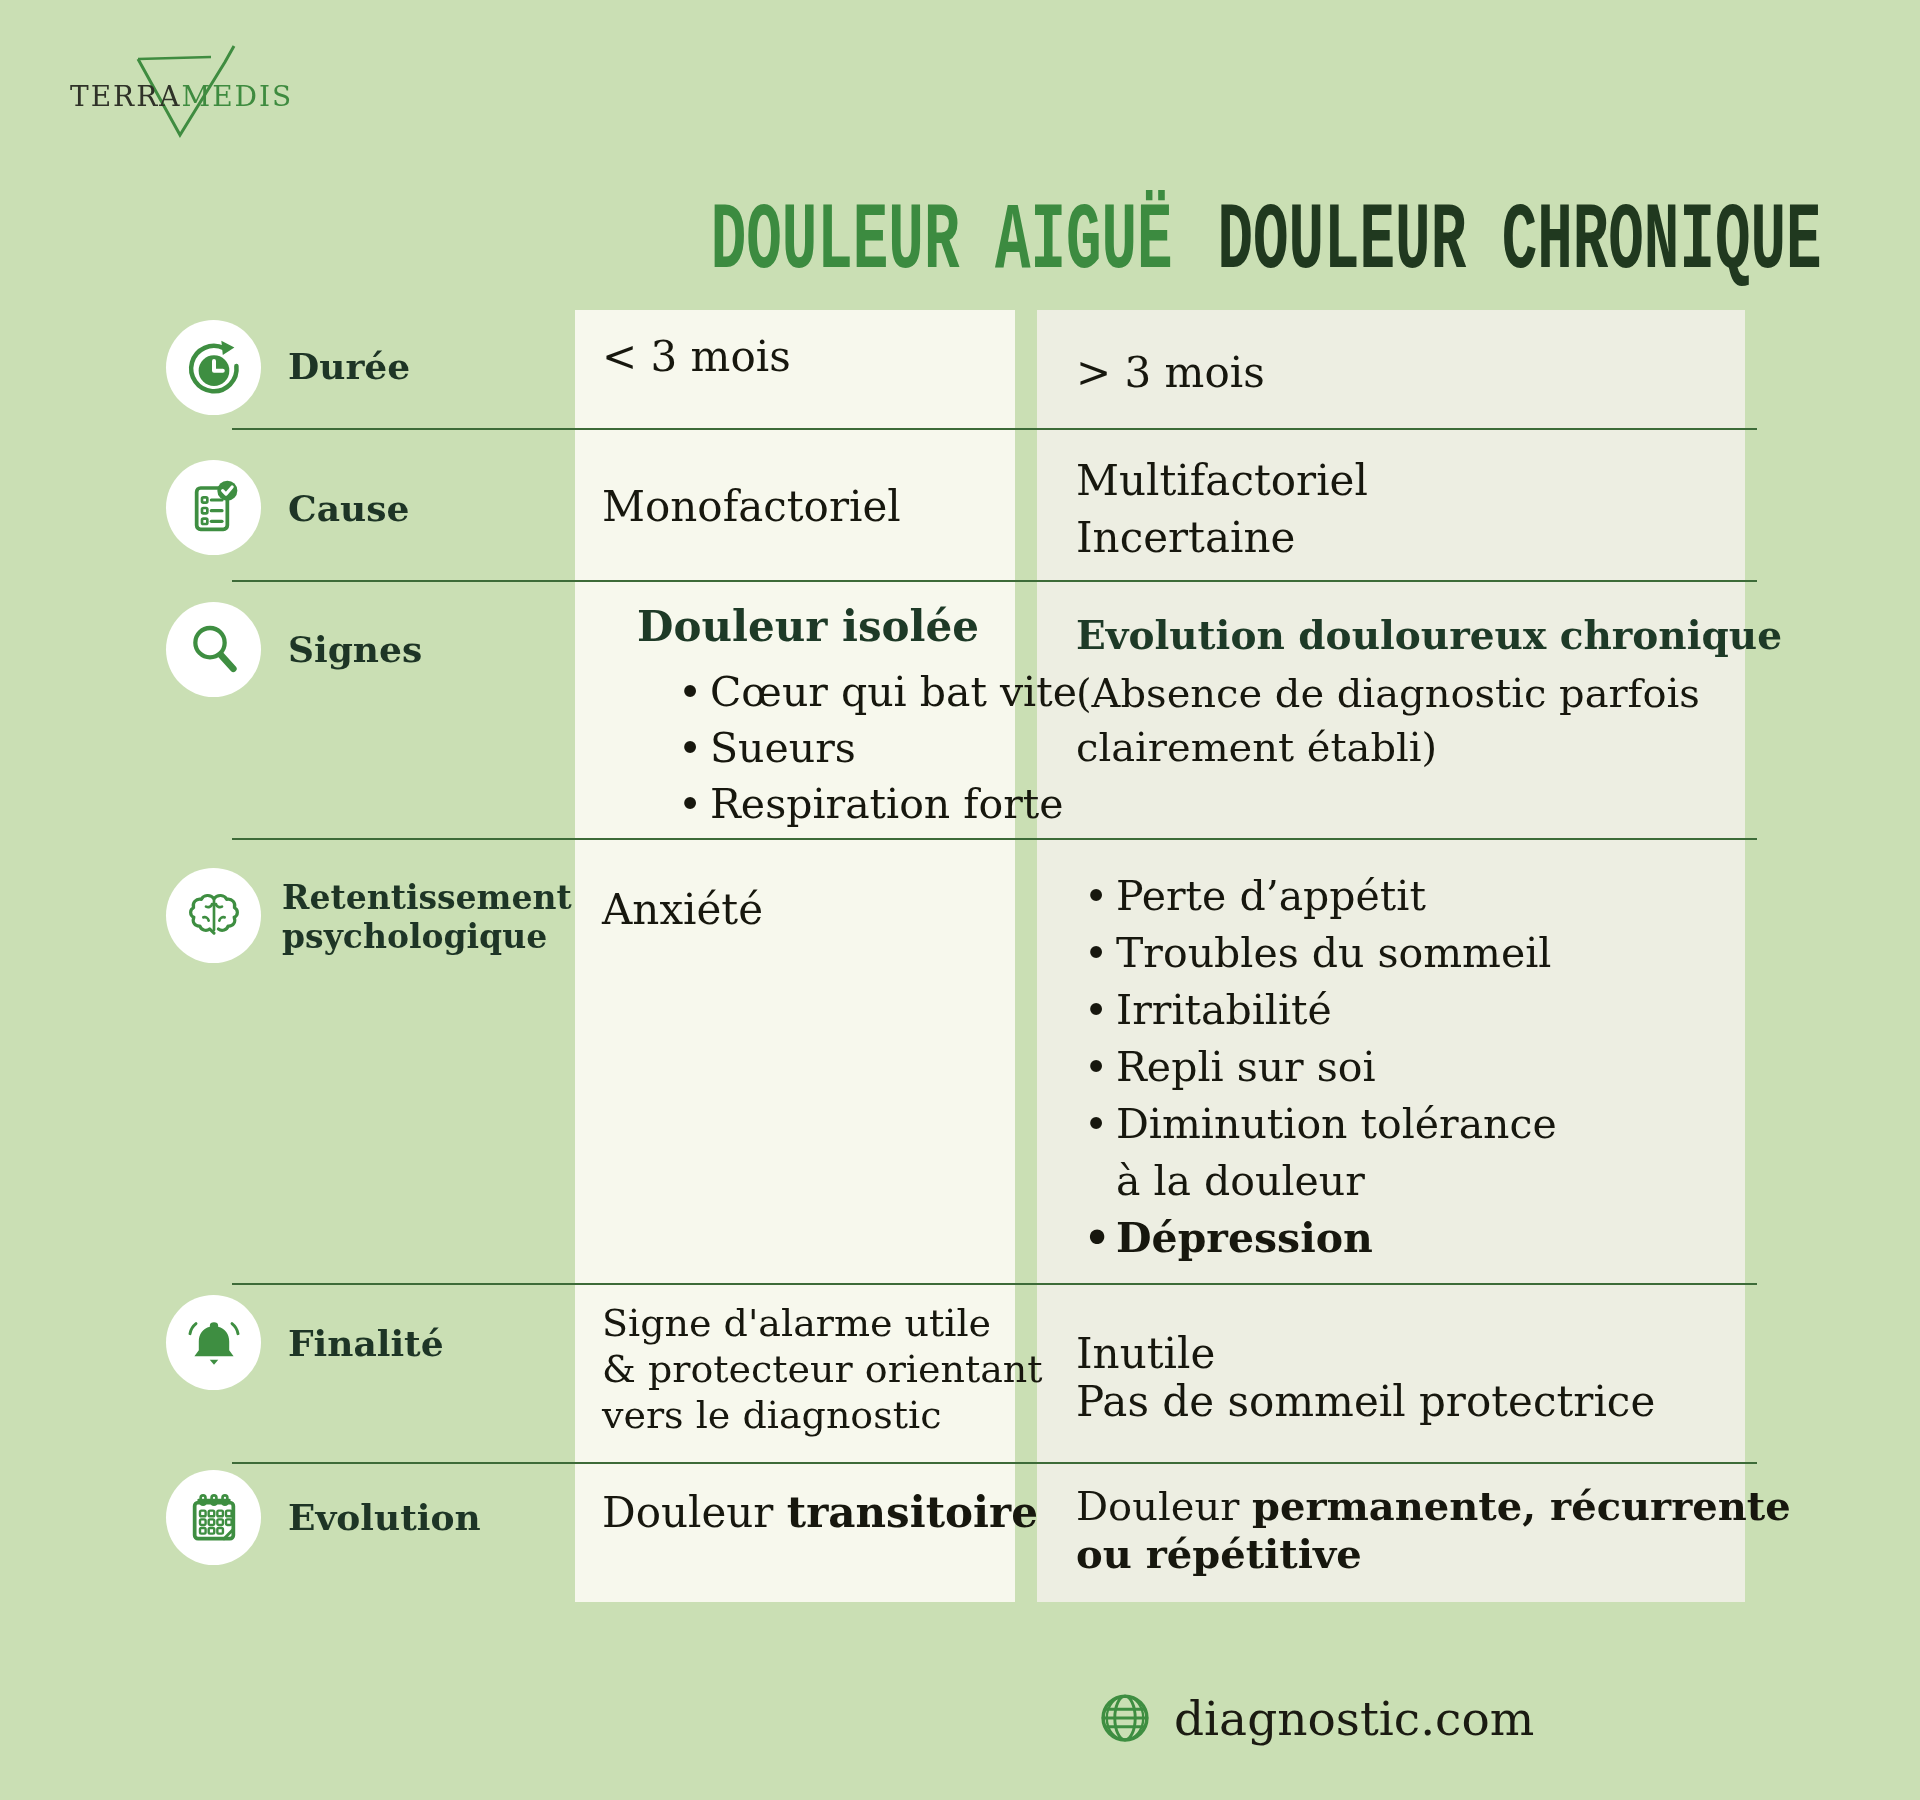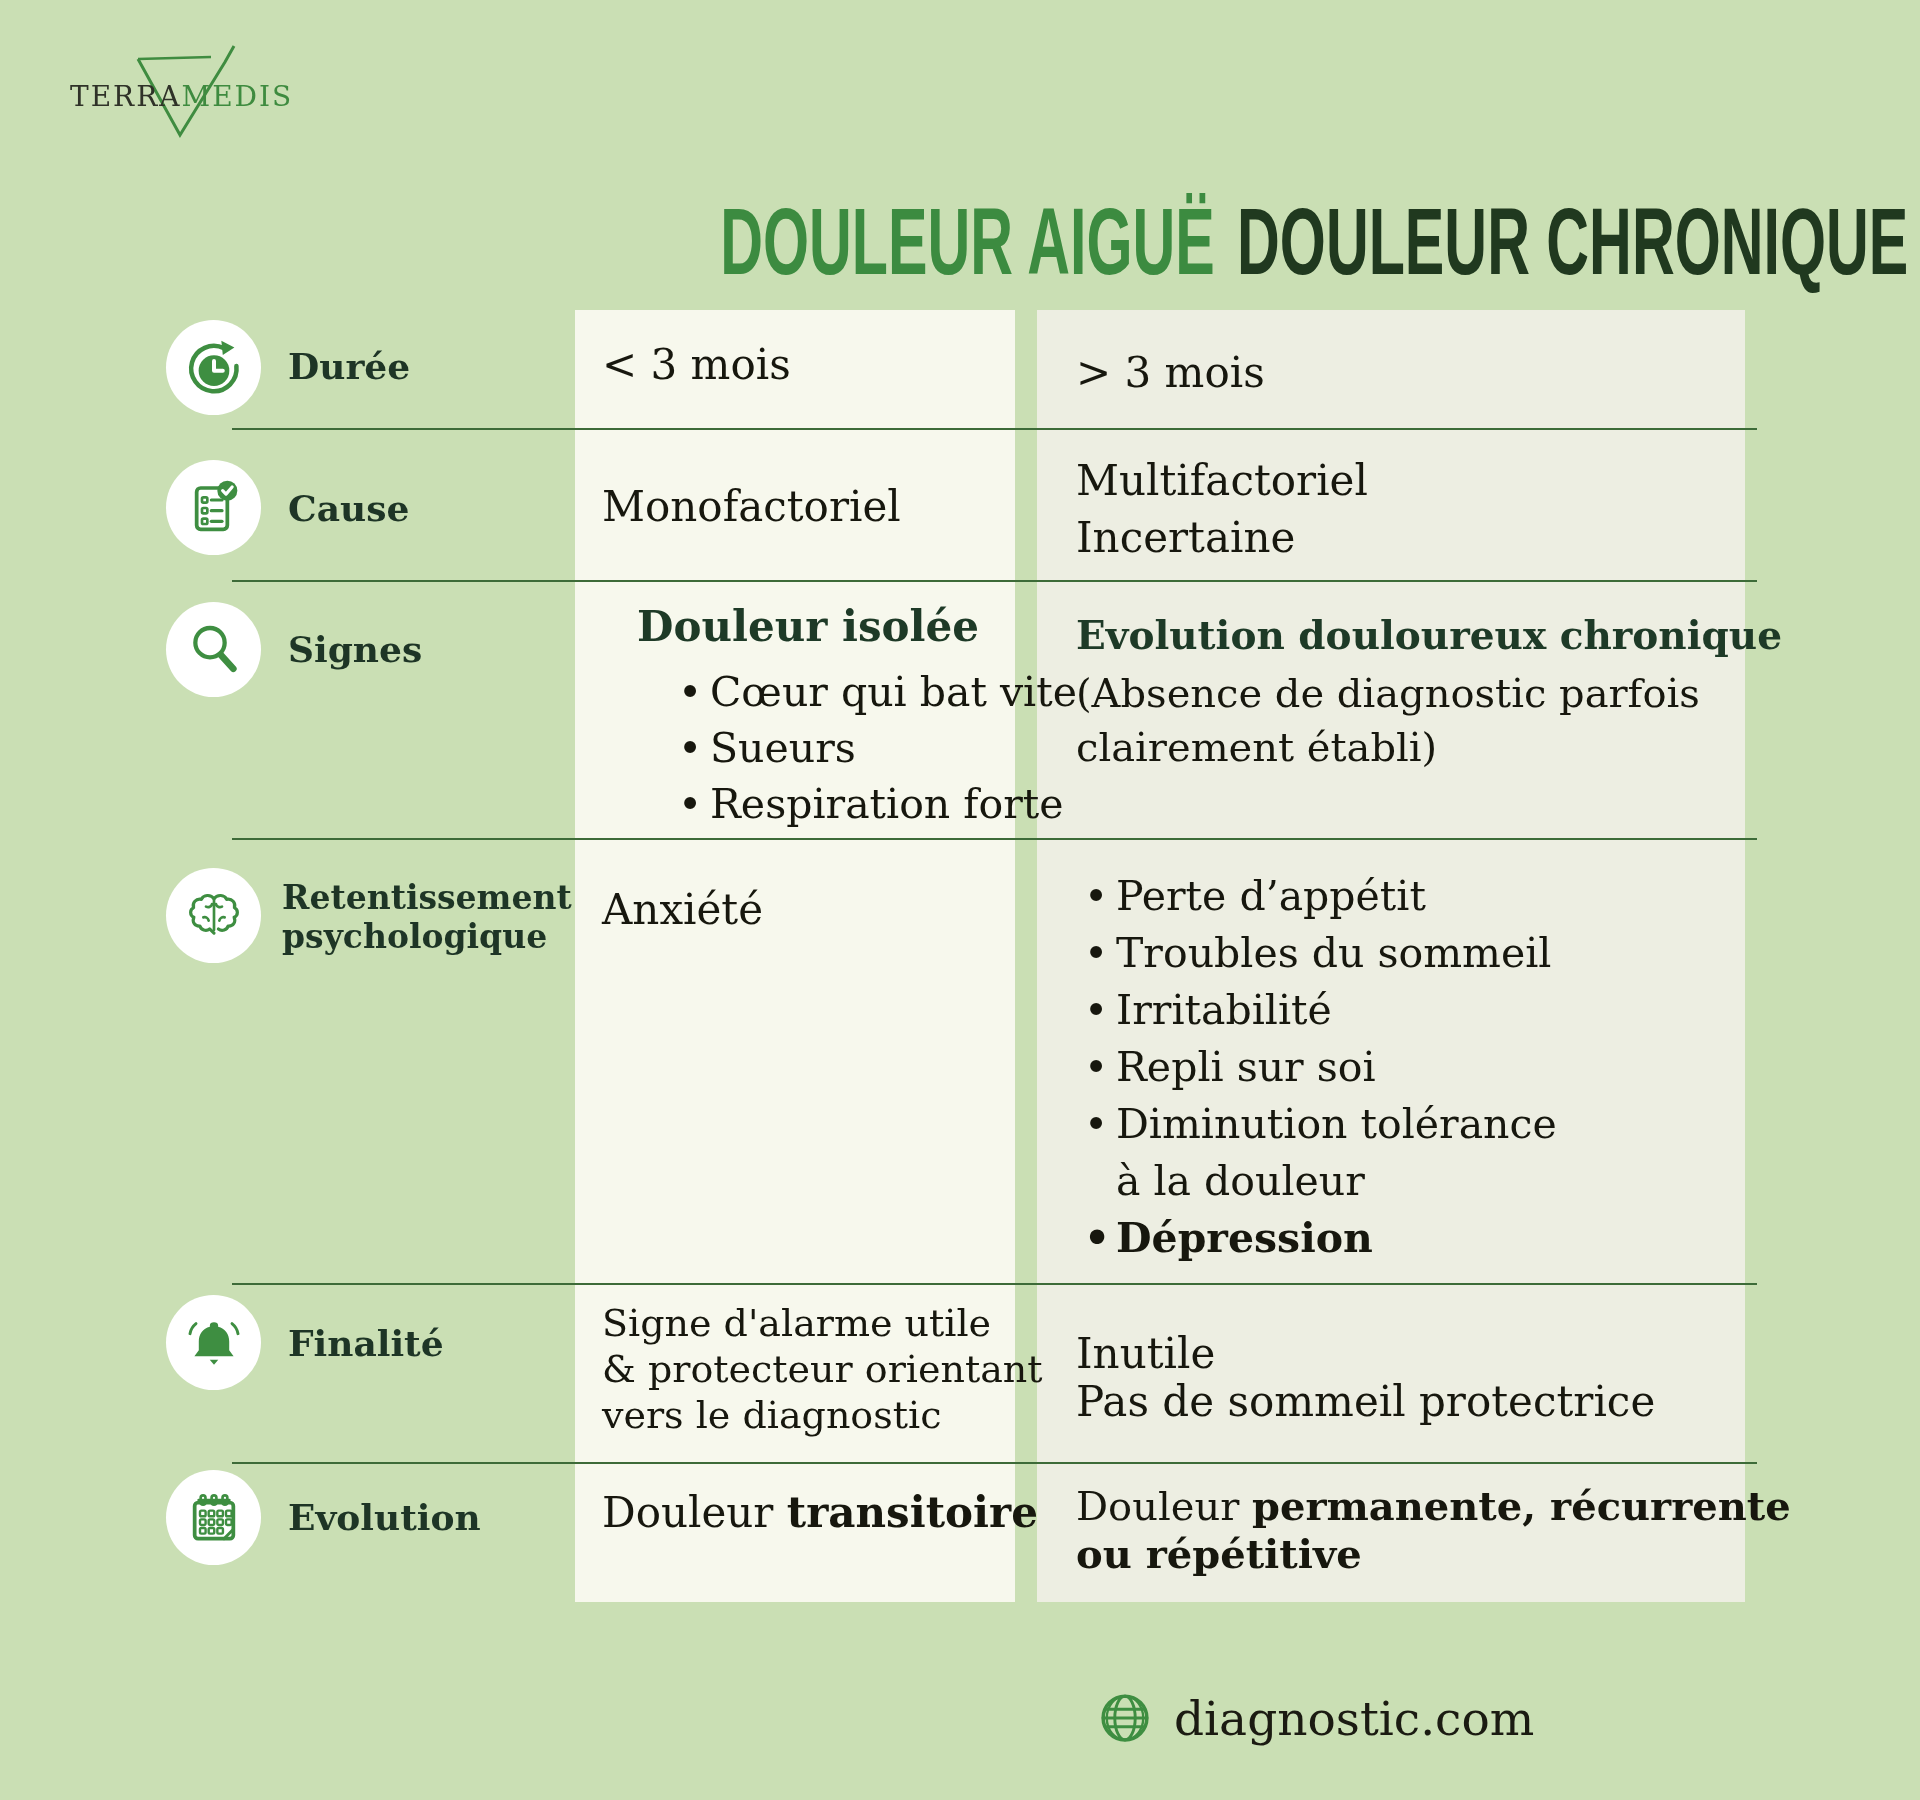--- a/index.html
+++ b/index.html
@@ -14,21 +14,21 @@
   #logo-triangle { position:absolute; left:0; top:0; width:260px; height:120px; }
   #logo-text {
     position:absolute; left:10px; top:40px; white-space:nowrap;
     font-size:28px; font-weight:normal; letter-spacing:2px;
   }
   .logo-part1 { color:#2f3228; }
   .logo-part2 { color:#3e8b3f; }
   
   .col-header {
     position:absolute; top:192px; height:100px; text-align:center;
-    font-family:Liberation Sans, sans-serif;
+    font-family:Liberation Mono, monospace;
     font-weight:bold; font-size:94px; line-height:100px; white-space:nowrap;
   }
   .col-header > span { display:inline-block; transform:scaleX(0.63); transform-origin:center; }
   #header-acute   { left:575px; width:445px; color:#3c8b40; }
   #header-chronic { left:1040px; width:706px; color:#20391f; }
   
   .panel { position:absolute; top:310px; height:1292px; }
   #panel-acute   { left:575px;  width:440px; background:#f7f8ed; }
   #panel-chronic { left:1037px; width:708px; background:#edeee2; }
   
@@ -95,21 +95,21 @@
 
   <div class="icon-circle" style="top:320px">
     <svg viewBox="0 0 48 48">
       <path class="ico" stroke-width="3.4" d="M31.5 9.2 A17 17 0 1 0 40.8 22.5"></path>
       <path d="M29.5 3.6 L39.3 8.7 L30.6 14.2 Z" fill="#3e8e41"></path>
       <circle cx="24" cy="26" r="11.5" fill="#3e8e41"></circle>
       <path d="M24 26 V18.8 M24 26 H30.6" stroke="#ffffff" stroke-width="3" stroke-linecap="round" fill="none"></path>
     </svg>
   </div>
   <div class="row-label" style="top:345px">Durée</div>
-  <div class="cell cell-acute" style="top:340px">&lt; 3 mois</div>
+  <div class="cell cell-acute" style="top:332px">&lt; 3 mois</div>
   <div class="cell cell-chronic" style="top:348px">&gt; 3 mois</div>
   <div class="sep" style="top:428px"></div>
 
   <div class="icon-circle" style="top:460px">
     <svg viewBox="0 0 48 48">
       <rect class="ico" stroke-width="2.8" x="11" y="9" width="23" height="31" rx="3"></rect>
       <rect class="ico" stroke-width="2" x="15" y="16" width="4" height="4" rx="1"></rect>
       <path class="ico" stroke-width="2.4" d="M22 18 H30"></path>
       <rect class="ico" stroke-width="2" x="15" y="24" width="4" height="4" rx="1"></rect>
       <path class="ico" stroke-width="2.4" d="M22 26 H30"></path>

